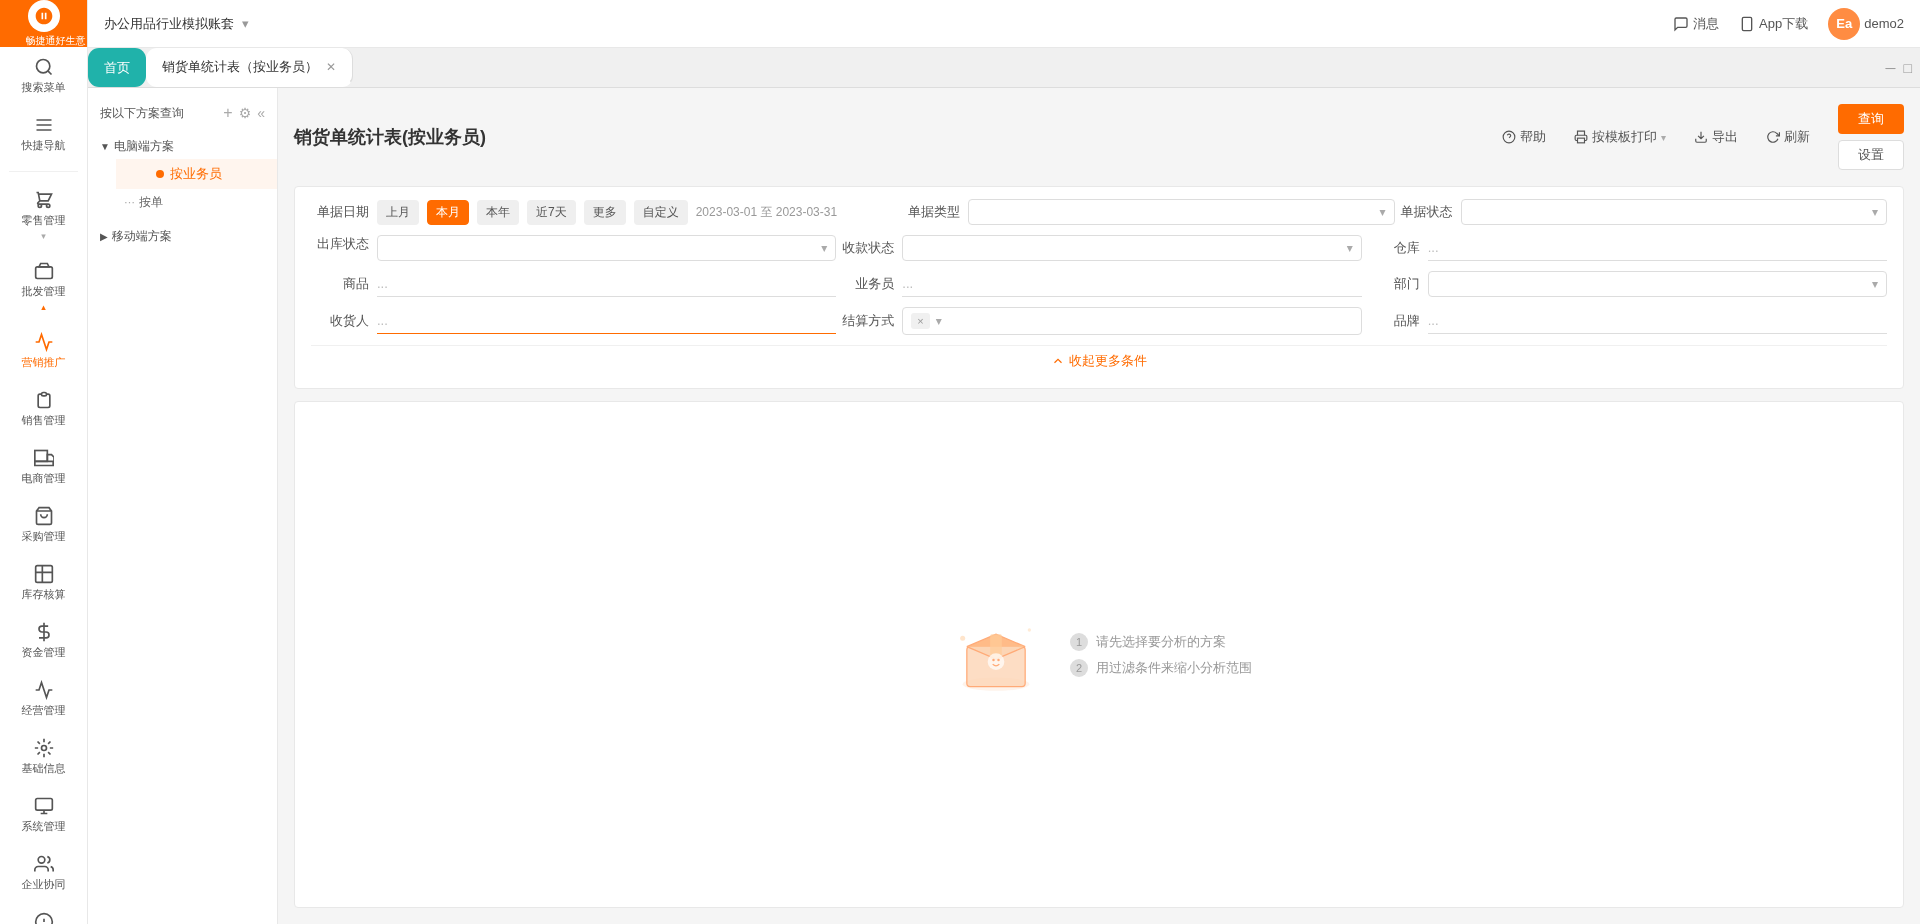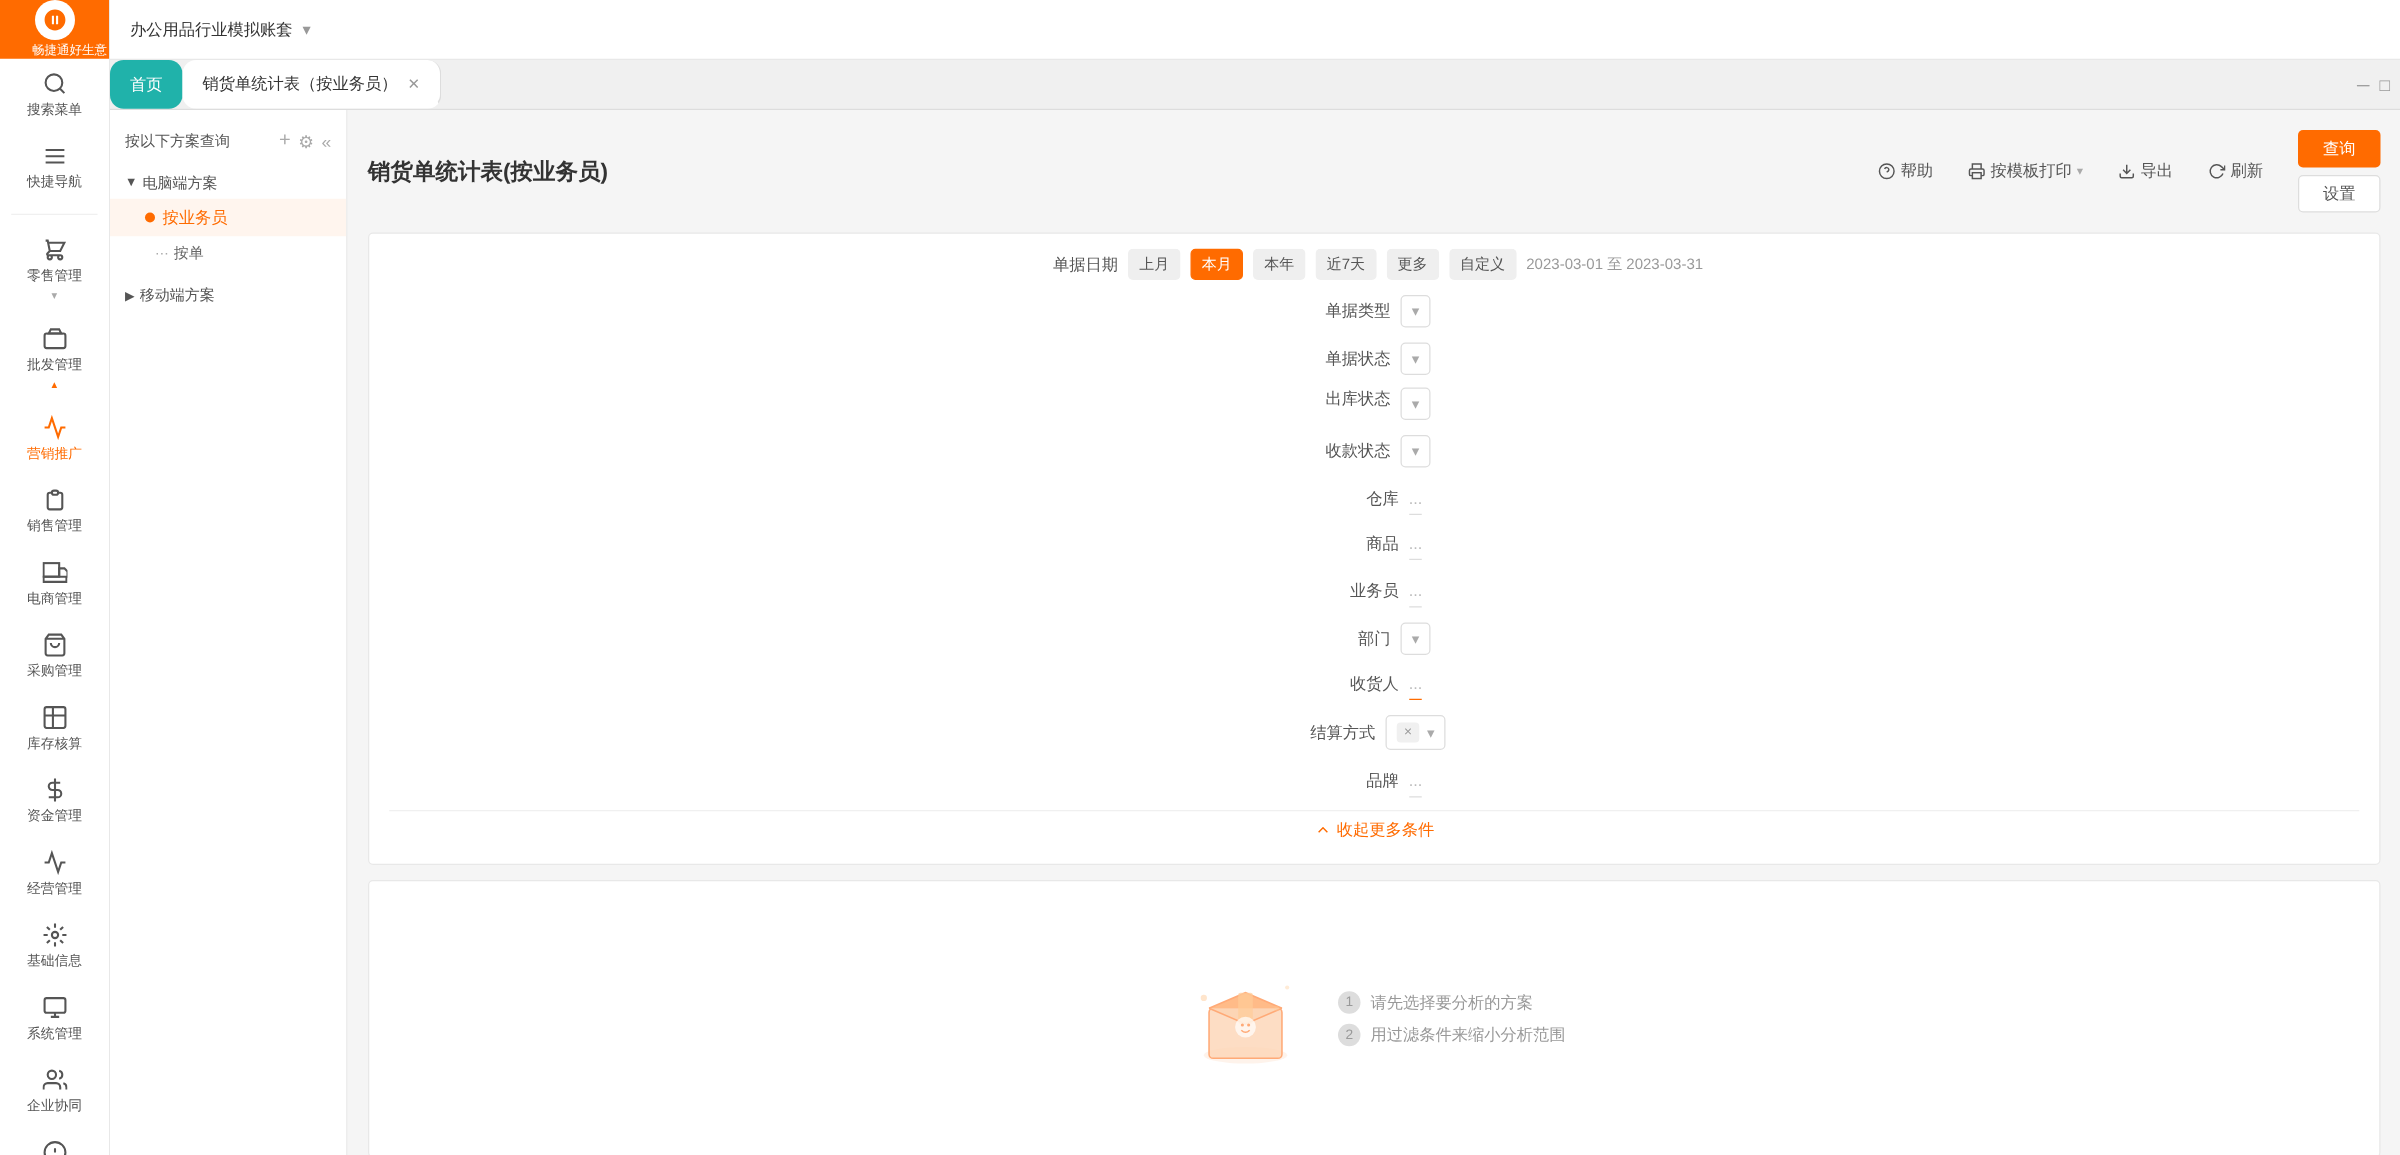--- a/index.html
+++ b/index.html
@@ -178,27 +178,28 @@
     .scheme-group-title {
       padding: 4px 12px;
       font-size: 12px;
       color: #555;
       display: flex;
       align-items: center;
       gap: 4px;
       cursor: pointer;
     }
     .scheme-item {
-      padding: 6px 12px 6px 28px;
+      padding: 6px 12px 6px 40px;
       font-size: 13px;
       color: #333;
       cursor: pointer;
       display: flex;
       align-items: center;
       gap: 6px;
+      margin-left: 28px;
     }
     .scheme-item.active {
       color: #ff6b00;
       background: #fff5ee;
     }
     .scheme-item-dot {
       width: 8px;
       height: 8px;
       border-radius: 50%;
       background: #ff6b00;
@@ -275,23 +276,22 @@
     
     .filter-card {
       background: #fff;
       border-radius: 4px;
       padding: 12px 16px;
       border: 1px solid #e8e8e8;
     }
     .filter-row {
       display: flex;
       align-items: center;
-      gap: 12px;
+      gap: 0;
       margin-bottom: 10px;
-      flex-direction: column;
     }
     .filter-row:last-child { margin-bottom: 0; }
     .filter-label {
       font-size: 13px;
       color: #555;
       width: 58px;
       flex-shrink: 0;
       text-align: right;
     }
 
@@ -553,20 +553,41 @@
   </div>
 
 </div>
 
 <div class="main-area">
 
   <div class="top-header">
     <div class="top-header-left">
       <span>办公用品行业模拟账套</span>
       <span style="cursor:pointer;color:#999;">▾</span>
+    </div>
+    <div class="top-header-right">
+      <div class="header-action-btn">
+        <svg width="16" height="16" viewBox="0 0 24 24" fill="none" stroke="currentColor" stroke-width="2">
+            <path d="M21 15a2 2 0 01-2 2H7l-4 4V5a2 2 0 012-2h14a2 2 0 012 2z"></path>
+          </svg>
+        <span>消息</span>
+      </div>
+      <div class="header-action-btn">
+        <svg width="16" height="16" viewBox="0 0 24 24" fill="none" stroke="currentColor" stroke-width="2">
+            <rect x="5" y="2" width="14" height="20" rx="2"></rect>
+            <path d="M12 18h.01"></path>
+          </svg>
+        <span>App下载</span>
+      </div>
+      <div class="header-action-btn">
+        <div class="user-avatar">
+          <span style="font-size:13px;font-weight:bold;">Ea</span>
+        </div>
+        <span>demo2</span>
+      </div>
     </div>
   </div>
 
   <div class="tab-bar">
     <div class="tab-item home">
       <span>首页</span>
     </div>
     <div class="tab-item active">
       <span>销货单统计表（按业务员）</span>
       <span class="tab-close">✕</span>

